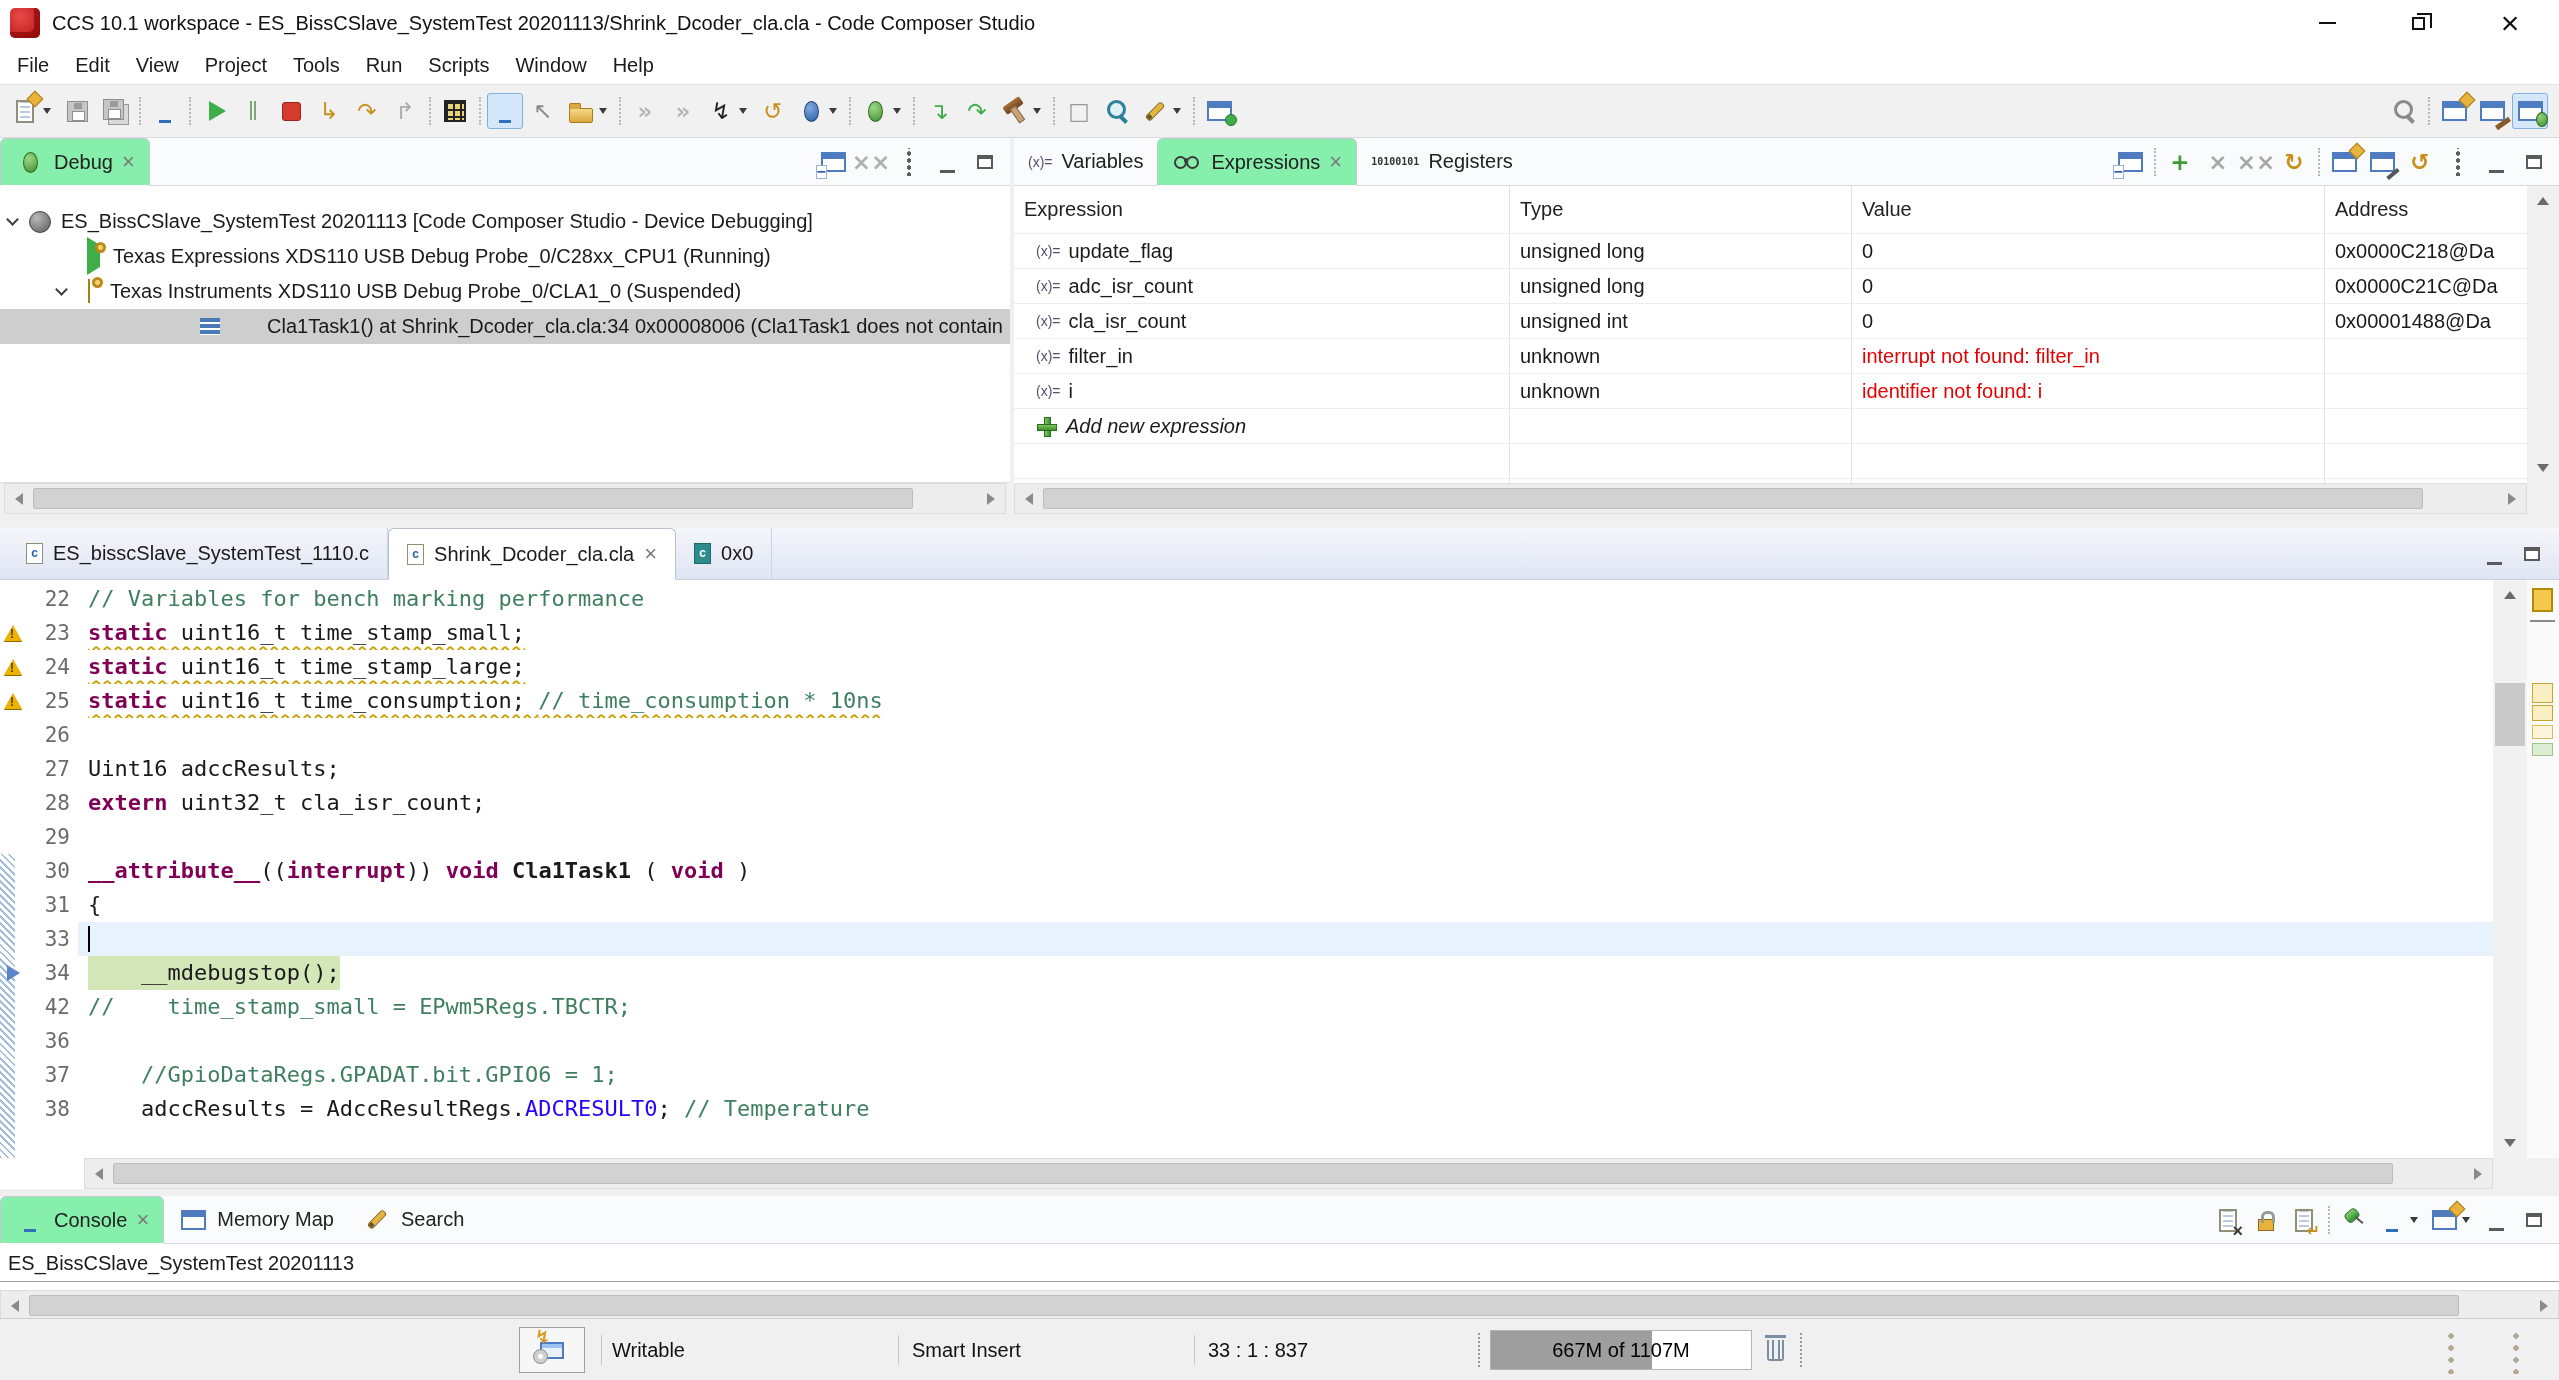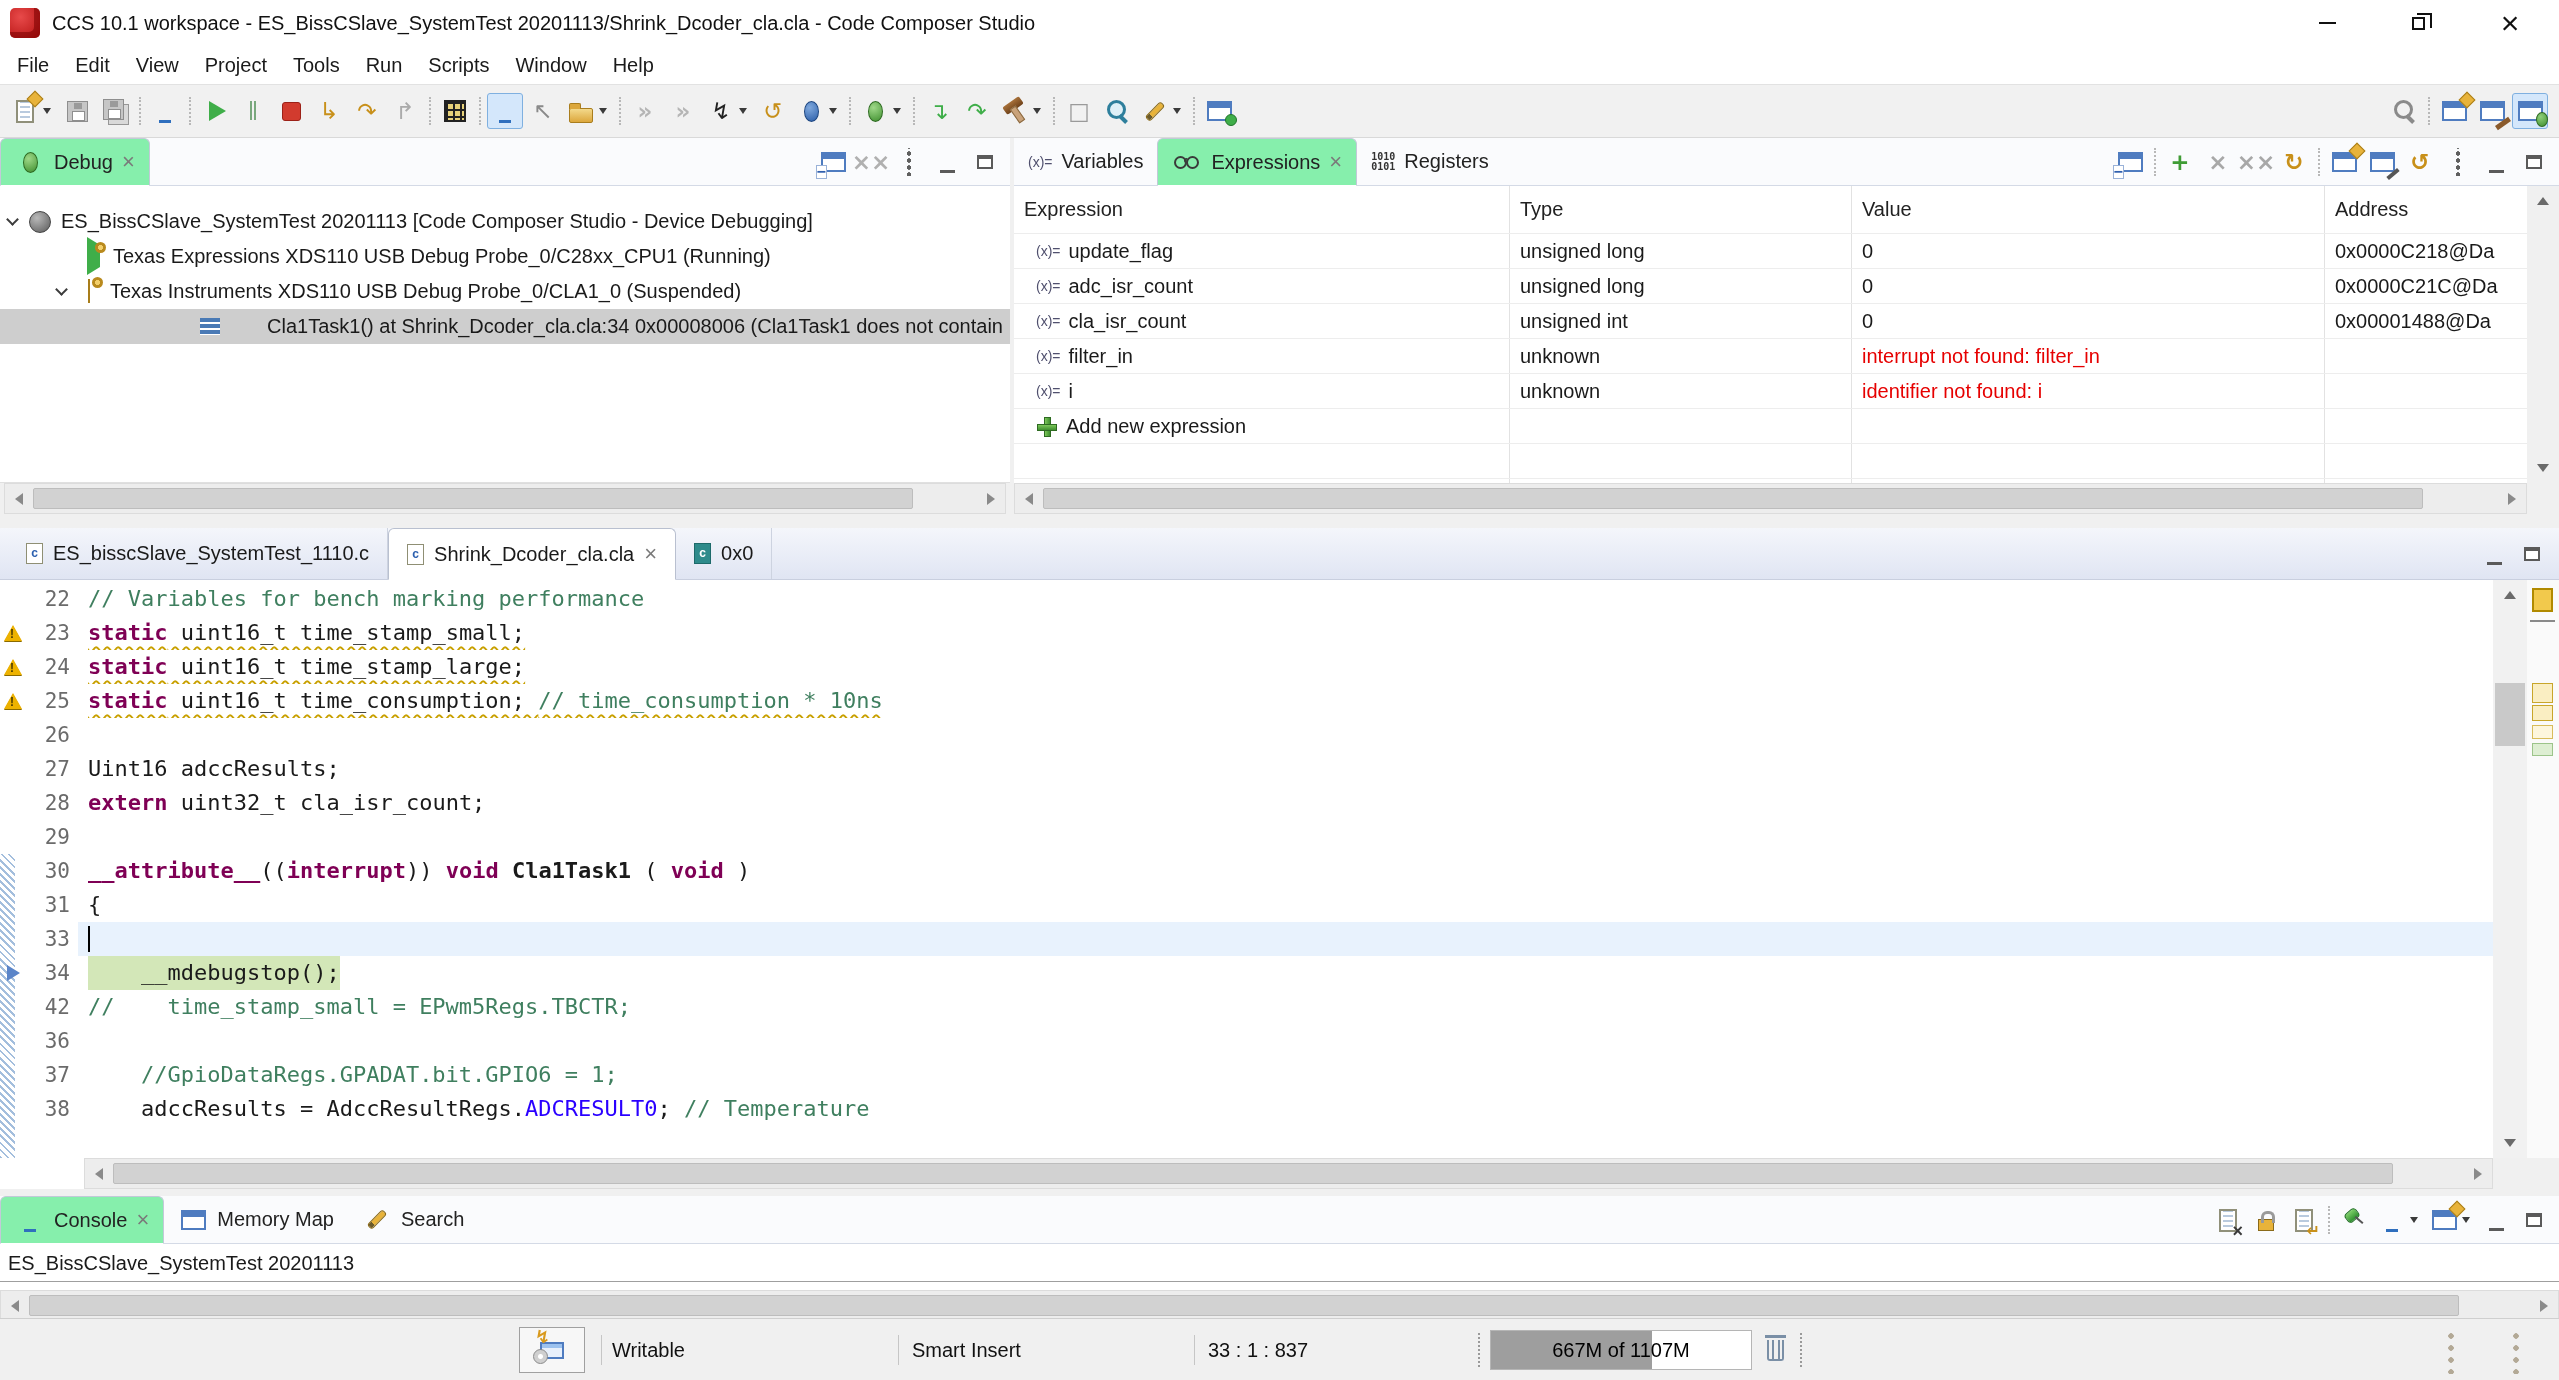--- a/index.html
+++ b/index.html
@@ -125,21 +125,21 @@
   .erow > div:last-child { border-right:none; }
   .erow { border-bottom:1px solid #ededed; }
   #expr-header { height:48px; display:grid; grid-template-columns:496px 342px 473px 202px; align-items:center; font-size:20px; color:#222; border-bottom:1px solid #ededed; }
   #expr-header > div { height:100%; display:flex; align-items:center; border-right:1px solid #e2e2e2; padding-left:10px; }
   #expr-header > div:last-child { border-right:none; }
   .xicon { font-size:14px; color:#50506e; margin:0 8px 0 22px; flex:none; letter-spacing:0; }
   .err { color:#e60000; }
   .addplus { width:20px; height:20px; margin:0 10px 0 22px; position:relative; flex:none; }
   .addplus::before { content:""; position:absolute; left:8px; top:1px; width:5px; height:18px; background:linear-gradient(90deg,#7cc75a,#3f8f2f); border:1px solid #2e6b22; }
   .addplus::after { content:""; position:absolute; left:1px; top:8px; width:18px; height:5px; background:linear-gradient(#7cc75a,#3f8f2f); border:1px solid #2e6b22; }
-  .additalic { }
+  .additalic { font-style:italic; }
   #expr-vscroll { position:absolute; right:0; top:48px; width:32px; bottom:37px; background:#f0f0f0; }
 
   .hscroll { position:absolute; height:31px; background:#ededed; border:1px solid #dcdcdc; display:flex; align-items:center; }
   .sb-btn { width:28px; height:100%; display:flex; align-items:center; justify-content:center; flex:none; }
   .tri-l { width:0; height:0; border-right:8px solid #8a8a8a; border-top:6px solid transparent; border-bottom:6px solid transparent; }
   .tri-r { width:0; height:0; border-left:8px solid #8a8a8a; border-top:6px solid transparent; border-bottom:6px solid transparent; }
   .tri-u { width:0; height:0; border-bottom:8px solid #6a6a6a; border-left:6px solid transparent; border-right:6px solid transparent; }
   .tri-d { width:0; height:0; border-top:8px solid #6a6a6a; border-left:6px solid transparent; border-right:6px solid transparent; }
   .sb-thumb { height:21px; background:#d2d2d2; border:1px solid #bdbdbd; border-radius:2px; }
   #debug-hscroll { left:4px; top:345px; width:1002px; }
@@ -205,21 +205,21 @@
   #target-btn { position:absolute; left:519px; top:8px; width:66px; height:46px; border:1px solid #a0a0a0; background:#f7f7f7; display:flex; align-items:center; justify-content:center; }
   #heap-handle1 { position:absolute; left:1478px; top:14px; height:34px; border-left:2px dotted #9a9a9a; }
   #heap-handle2 { position:absolute; left:1800px; top:14px; height:34px; border-left:2px dotted #9a9a9a; }
   #heap-bar { position:absolute; left:1490px; top:11px; width:262px; height:40px; border:1px solid #b5b5b5; background:#fff; overflow:hidden; }
   #heap-fill { position:absolute; left:0; top:0; bottom:0; background:#9e9e9e; }
   #heap-label { position:absolute; left:0; right:0; top:0; bottom:0; display:flex; align-items:center; justify-content:center; font-size:20px; color:#000; }
   #trash-btn { position:absolute; left:1758px; top:14px; width:34px; height:34px; display:flex; align-items:center; justify-content:center; }
   .grip { position:absolute; top:11px; width:8px; height:44px; background-image:radial-gradient(circle,#b3a996 2.5px,transparent 3px); background-size:8px 12px; background-repeat:repeat-y; }
   #grip1 { left:2447px; } #grip2 { left:2512px; }
 
-  .regicon { display:flex; flex-direction:column; font:bold 10px/10px "DejaVu Sans Mono", monospace; color:#333; }
+  .regicon { display:flex; font:bold 10px/10px "DejaVu Sans Mono", monospace; color:#333; }
 </style>
 </head>
 <body>
 
 <div class="app">
 
   <div id="titlebar">
     <div id="app-logo"></div>
     <div id="window-title">CCS 10.1 workspace - ES_BissCSlave_SystemTest 20201113/Shrink_Dcoder_cla.cla - Code Composer Studio</div>
     <div class="winctl" id="btn-min">

